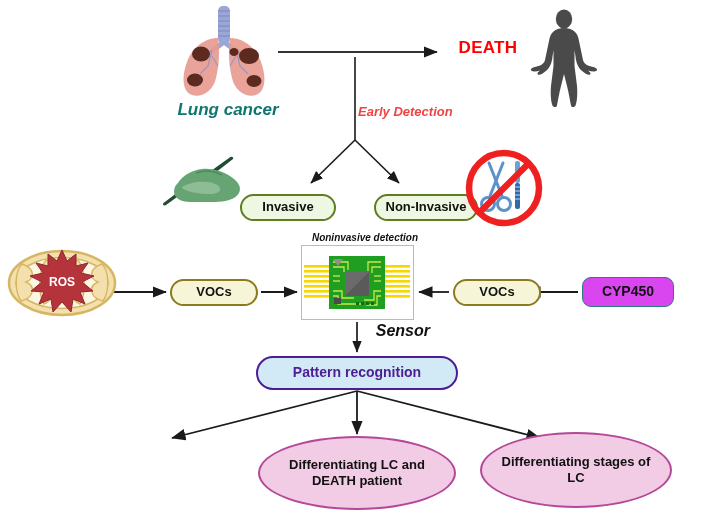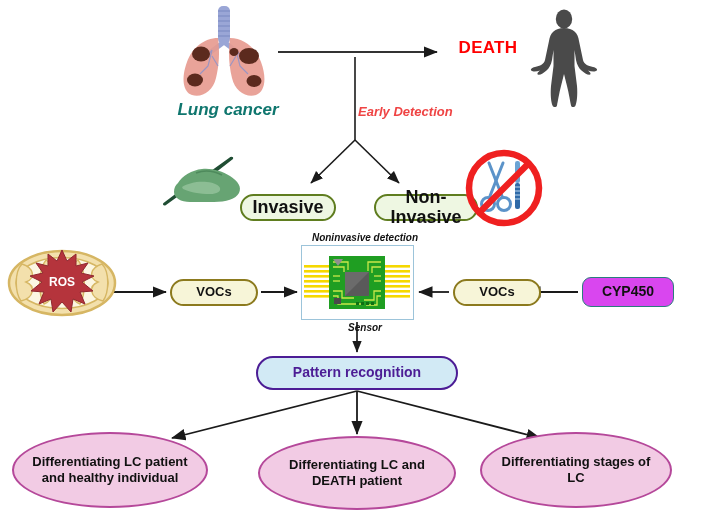--- a/index.html
+++ b/index.html
@@ -47,43 +47,43 @@
   .lbl-noninvdet {
     left: 300px; top: 232px; width: 130px;
     text-align: center;
     font-size: 10px;
     font-weight: bold;
     font-style: italic;
     color: #111;
   }
   .lbl-sensor {
     left: 300px; top: 322px; width: 130px;
-    text-align: center;
-    font-size: 10px;
+    text-align: right;
+    font-size: 16px;
     font-weight: bold;
     font-style: italic;
     color: #111;
   }
 
   
   .pill {
     box-sizing: border-box;
     display: flex;
     align-items: center;
     justify-content: center;
     text-align: center;
     font-weight: bold;
     line-height: 1.1;
   }
   .pill-green {
     background: #eef7e2;
     border: 2px solid #5f7d1f;
     border-radius: 40px;
     color: #111;
-    font-size: 18px;
+    font-size: 13px;
   }
   .pill-cream {
     background: #f7f5d8;
     border: 2px solid #8c7a1e;
     border-radius: 40px;
     color: #111;
     font-size: 13px;
   }
   .pill-blue {
     background: #d2eaf5;
@@ -354,23 +354,20 @@
         <rect x="69" y="56" width="3" height="3"></rect>
       </g>
     </svg>
   </div>
   <div class="abs lbl-sensor">Sensor</div>
 
   <div class="abs pill pill-blue" style="left:256px; top:356px; width:202px; height:34px;">
     <span>Pattern recognition</span>
   </div>
 
-  <div class="abs ellipse-pink" style="left:12px; top:432px; width:196px; height:76px;">
-    <span>Differentiating LC patient and healthy individual</span>
-  </div>
 
   <div class="abs ellipse-pink" style="left:258px; top:436px; width:198px; height:74px;">
     <span>Differentiating LC and DEATH patient</span>
   </div>
 
   <div class="abs ellipse-pink" style="left:480px; top:432px; width:192px; height:76px;">
     <span>Differentiating stages of LC</span>
   </div>
 
 </div>

